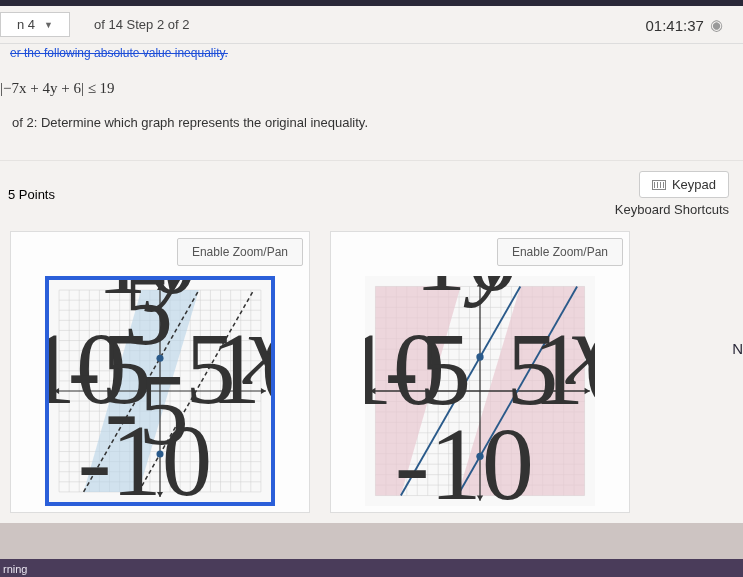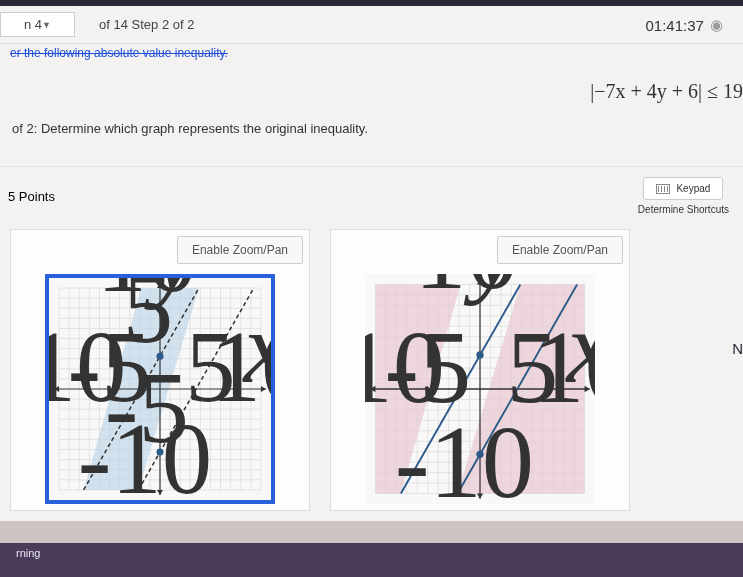--- a/index.html
+++ b/index.html
@@ -20,25 +20,25 @@
     padding: 6px 0 6px 0;
     display: flex;
     align-items: center;
     font-size: 13px;
     color: #444;
     border-bottom: 1px solid #ddd;
   }
   .q-dropdown {
     background: #fff;
     border: 1px solid #ccc;
-    padding: 4px 23px;
+    padding: 4px 16px;
     margin-left: 0;
     display: flex;
     align-items: center;
-    gap: 0;
+    gap: 9px;
     font-size: 13px;
   }
   .step-info { padding-left: 24px; }
   .timer {
     margin-left: auto;
     margin-right: 20px;
     font-size: 15px;
     color: #333;
     display: flex;
     align-items: flex-end;
@@ -49,39 +49,39 @@
     padding: 0 0 10px 0;
     color: #333;
   }
   .instruction {
     font-size: 12px;
     color: #1d4ed8;
     padding: 2px 10px;
     text-decoration: line-through;
   }
   .equation {
-    text-align: right;
-    font-size: 20px;
+    text-align: left;
+    font-size: 15px;
     padding: 18px 0 10px 0;
     font-family: 'Times New Roman', serif;
   }
   .step-desc {
     font-size: 13px;
     padding: 8px 10px 20px 12px;
   }
   .row2 {
     background: #f4f2f0;
     display: flex;
     justify-content: space-between;
     align-items: center;
     padding: 10px 14px 14px 8px;
     border-top: 1px solid #e5e3e1;
   }
   .points { font-size: 13px; color: #000000; }
-  .kb-group { text-align: center; font-size: 10px; color: #333; margin-left: 12px; }
+  .kb-group { text-align: right; font-size: 13px; color: #333; margin-left: 12px; }
   .keypad-btn {
     background: #fff;
     border: 1px solid #ccc;
     border-radius: 3px;
     padding: 5px 12px;
     display: inline-flex;
     align-items: center;
     gap: 6px;
     margin-bottom: 4px;
     cursor: pointer;
@@ -128,25 +128,25 @@
     position: relative;
   }
   .graph-box.selected {
     border: 4px solid #2b5fd9;
   }
   .footer {
     position: absolute;
     bottom: 0;
     left: 0;
     right: 0;
-    height: 34px;
+    height: 18px;
     background: #4a3c5a;
     color: #e8e4ee;
     font-size: 11px;
-    padding: 4px 16px;
+    padding: 4px 3px;
   }
   .side-label {
     position: absolute;
     right: 0;
     top: 340px;
     font-size: 15px;
     color: #2a2838;
   }
   svg text { font-family: 'Times New Roman', serif; font-size: 10px; fill: #333; }
 </style>
@@ -175,21 +175,21 @@
   </div>
 </div>
 
 <div class="row2">
   <div class="points">5 Points</div>
   <div class="kb-group">
     <div class="keypad-btn">
       <span class="kb-icon"></span>
       <span>Keypad</span>
     </div>
-    <div>Determine Shortcuts</div>
+    <div>Keyboard Shortcuts</div>
   </div>
 </div>
 
 <div class="graphs-area">
 
   <div class="graph-panel">
     <button class="zoom-btn">Enable Zoom/Pan</button>
     <div class="graph-box selected">
       <svg width="100%" height="100%" viewBox="-11 -11 22 22" preserveAspectRatio="xMidYMid meet">
         <g transform="scale(1,-1)">

